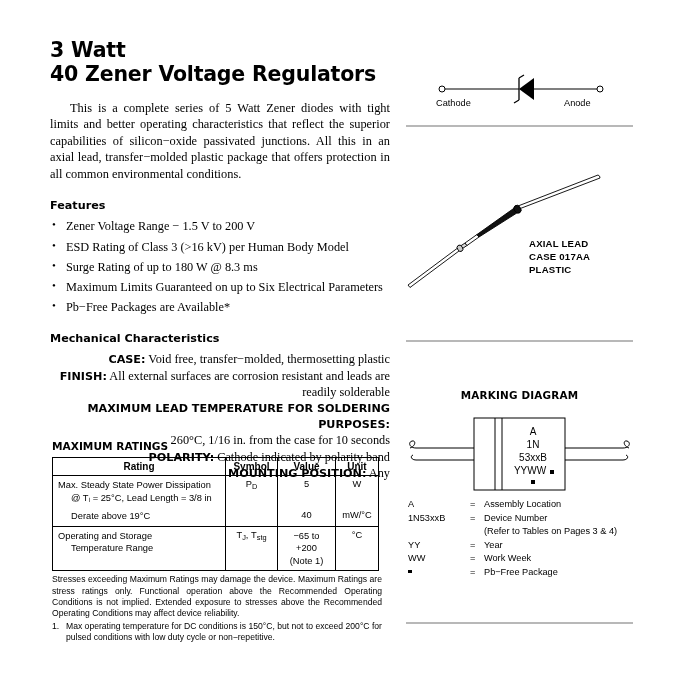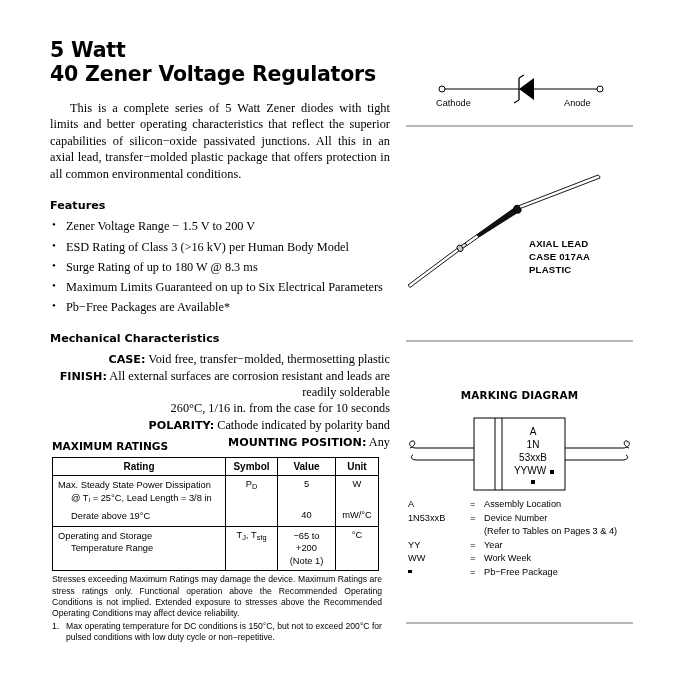--- a/index.html
+++ b/index.html
@@ -188,21 +188,21 @@
   .sq { display: inline-block; width: 3.5px; height: 3.5px; background: #000; vertical-align: middle; position: relative; top: -1px; }
 </style>
 </head>
 <body>
 
 <div class="page">
 
   <div class="left-col">
 
     <div class="doc-title">
-      <div>5 Watt</div>
+      <div>3 Watt</div>
       <div>40 Zener Voltage Regulators</div>
     </div>
 
     <p class="intro">This is a complete series of 5 Watt Zener diodes with tight limits and better operating characteristics that reflect the superior capabilities of silicon−oxide passivated junctions. All this in an axial lead, transfer−molded plastic package that offers protection in all common environmental conditions.</p>
 
     <div class="sec-head">Features</div>
     <ul class="features">
       <li>Zener Voltage Range − 1.5 V to 200 V</li>
       <li>ESD Rating of Class 3 (&gt;16 kV) per Human Body Model</li>
       <li>Surge Rating of up to 180 W @ 8.3 ms</li>
@@ -214,20 +214,21 @@
     <div class="mech">
       <div class="row">
         <b>CASE:</b>
         <span>Void free, transfer−molded, thermosetting plastic</span>
       </div>
       <div class="row">
         <b>FINISH:</b>
         <span>All external surfaces are corrosion resistant and leads are readily solderable</span>
       </div>
       <div class="row">
+        <b>MAXIMUM LEAD TEMPERATURE FOR SOLDERING PURPOSES:</b>
         <div>260°C, 1/16 in. from the case for 10 seconds</div>
       </div>
       <div class="row">
         <b>POLARITY:</b>
         <span>Cathode indicated by polarity band</span>
       </div>
       <div class="row">
         <b>MOUNTING POSITION:</b>
         <span>Any</span>
       </div>

